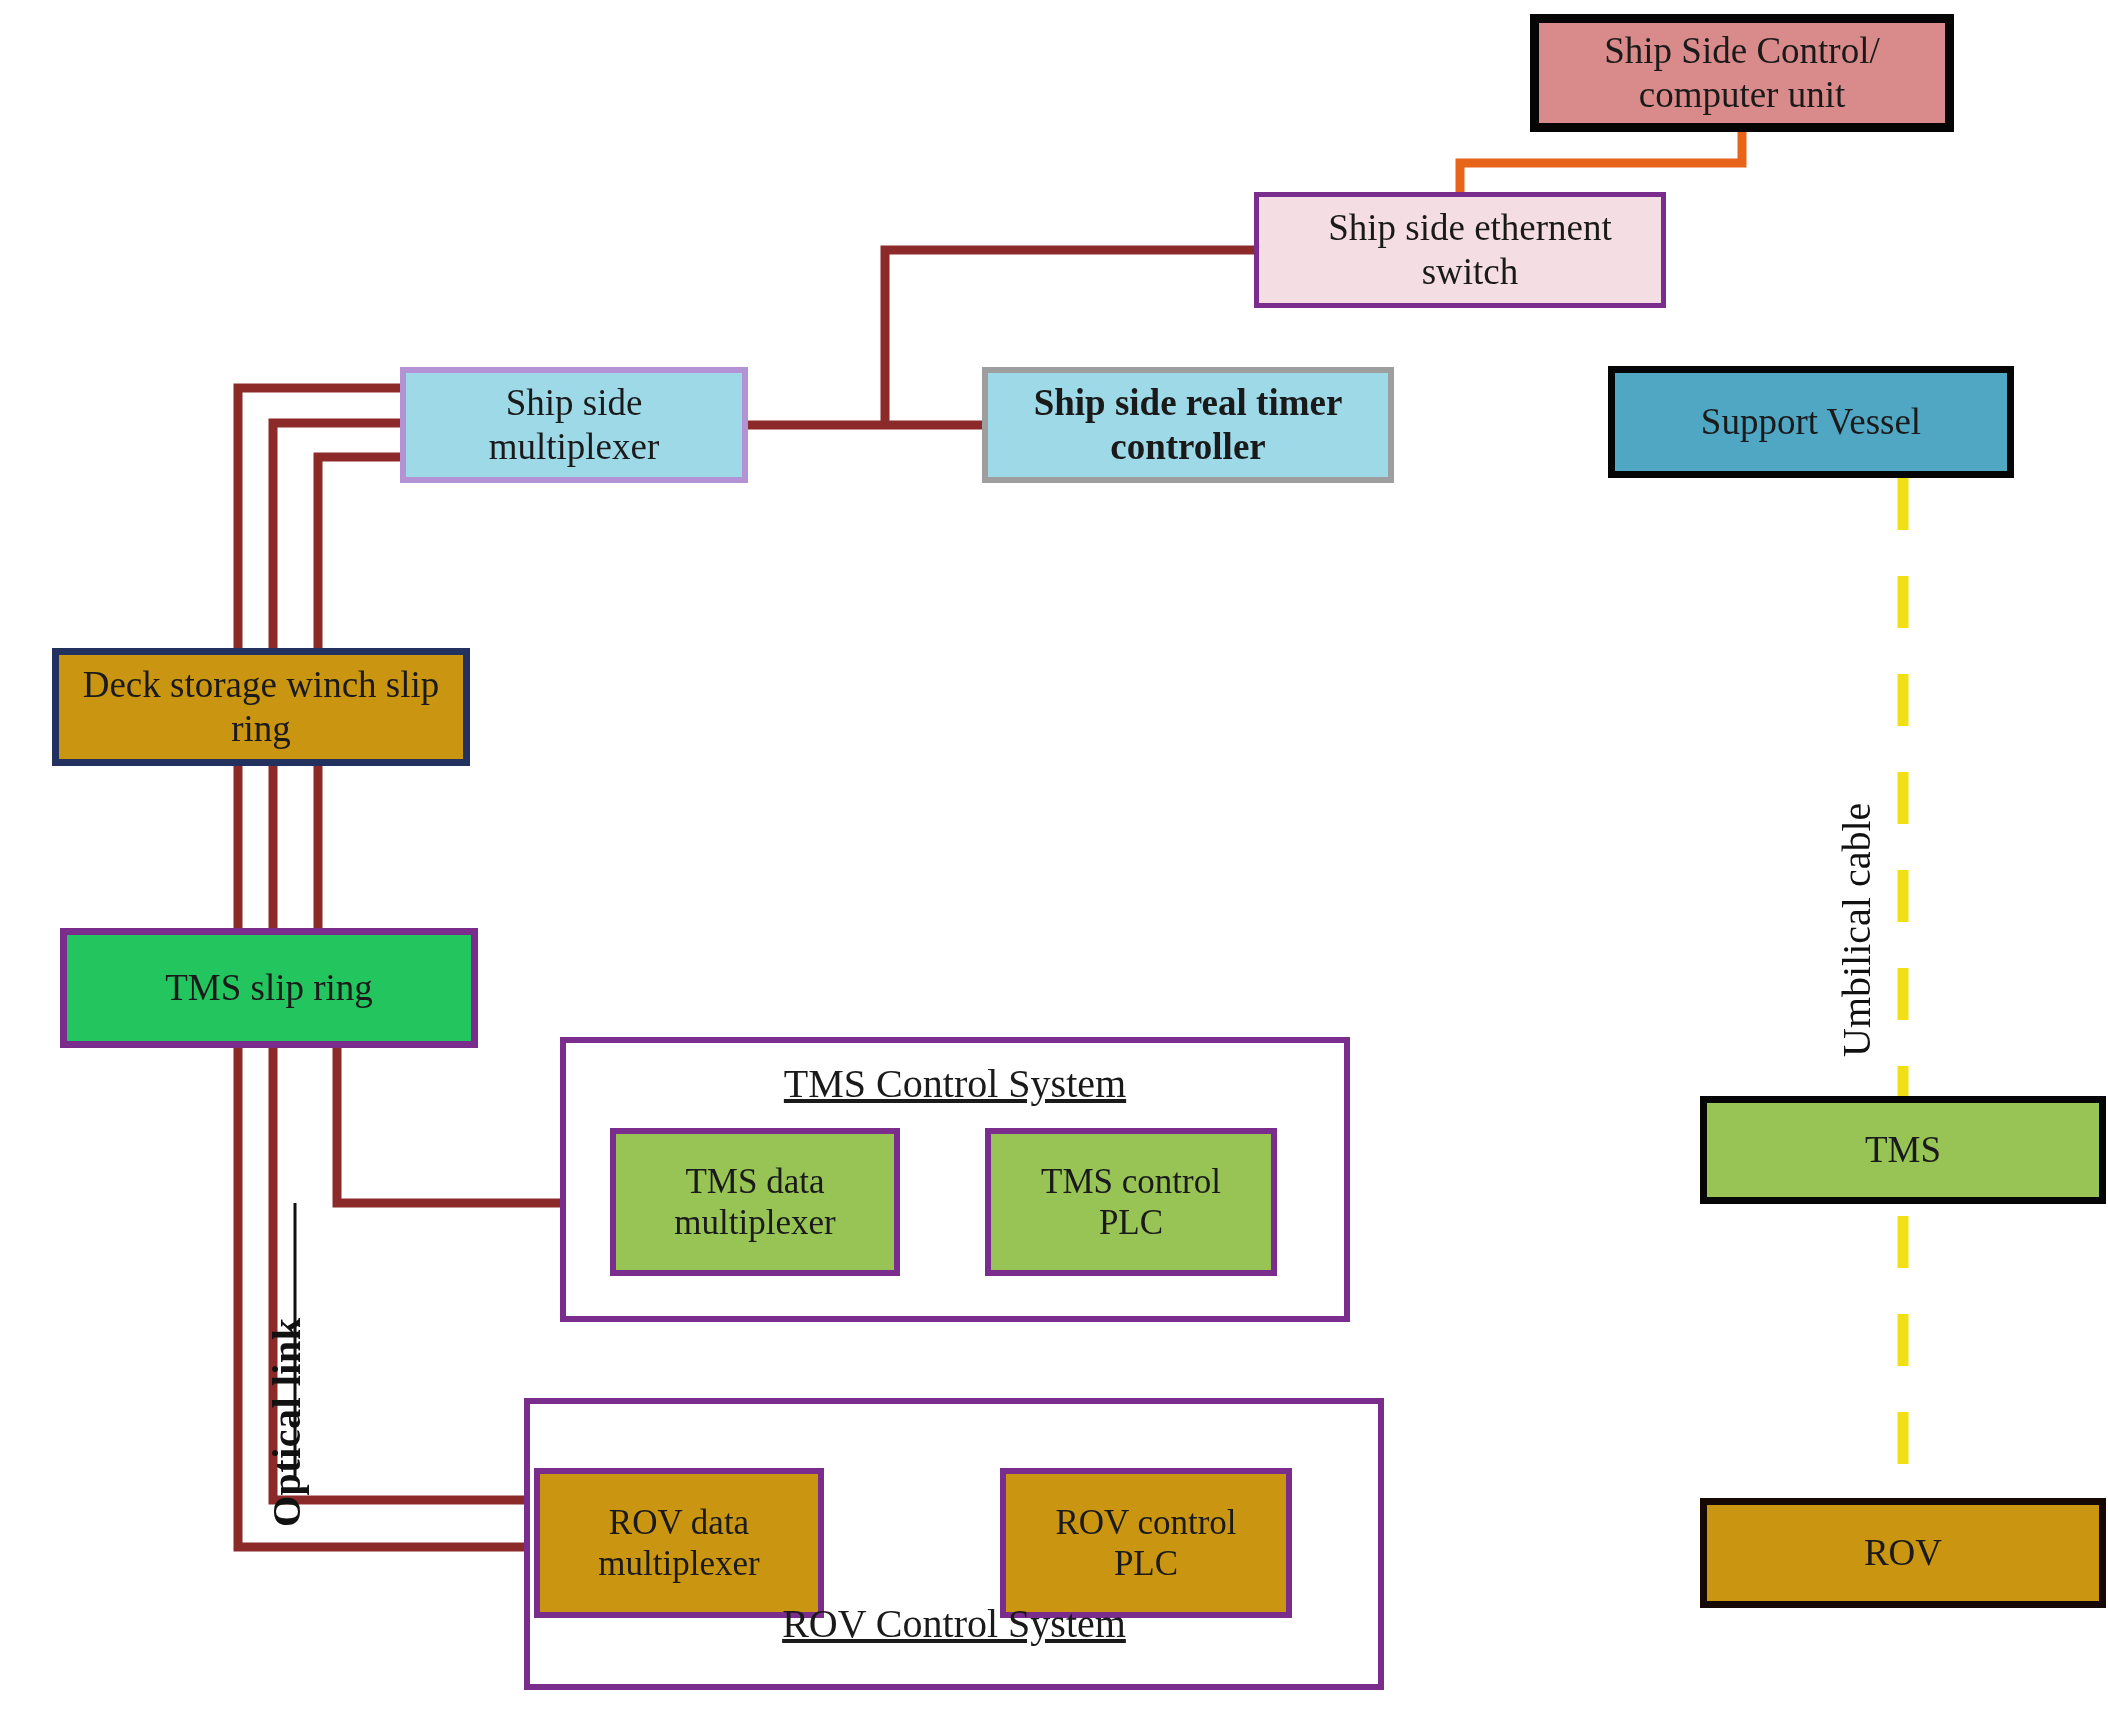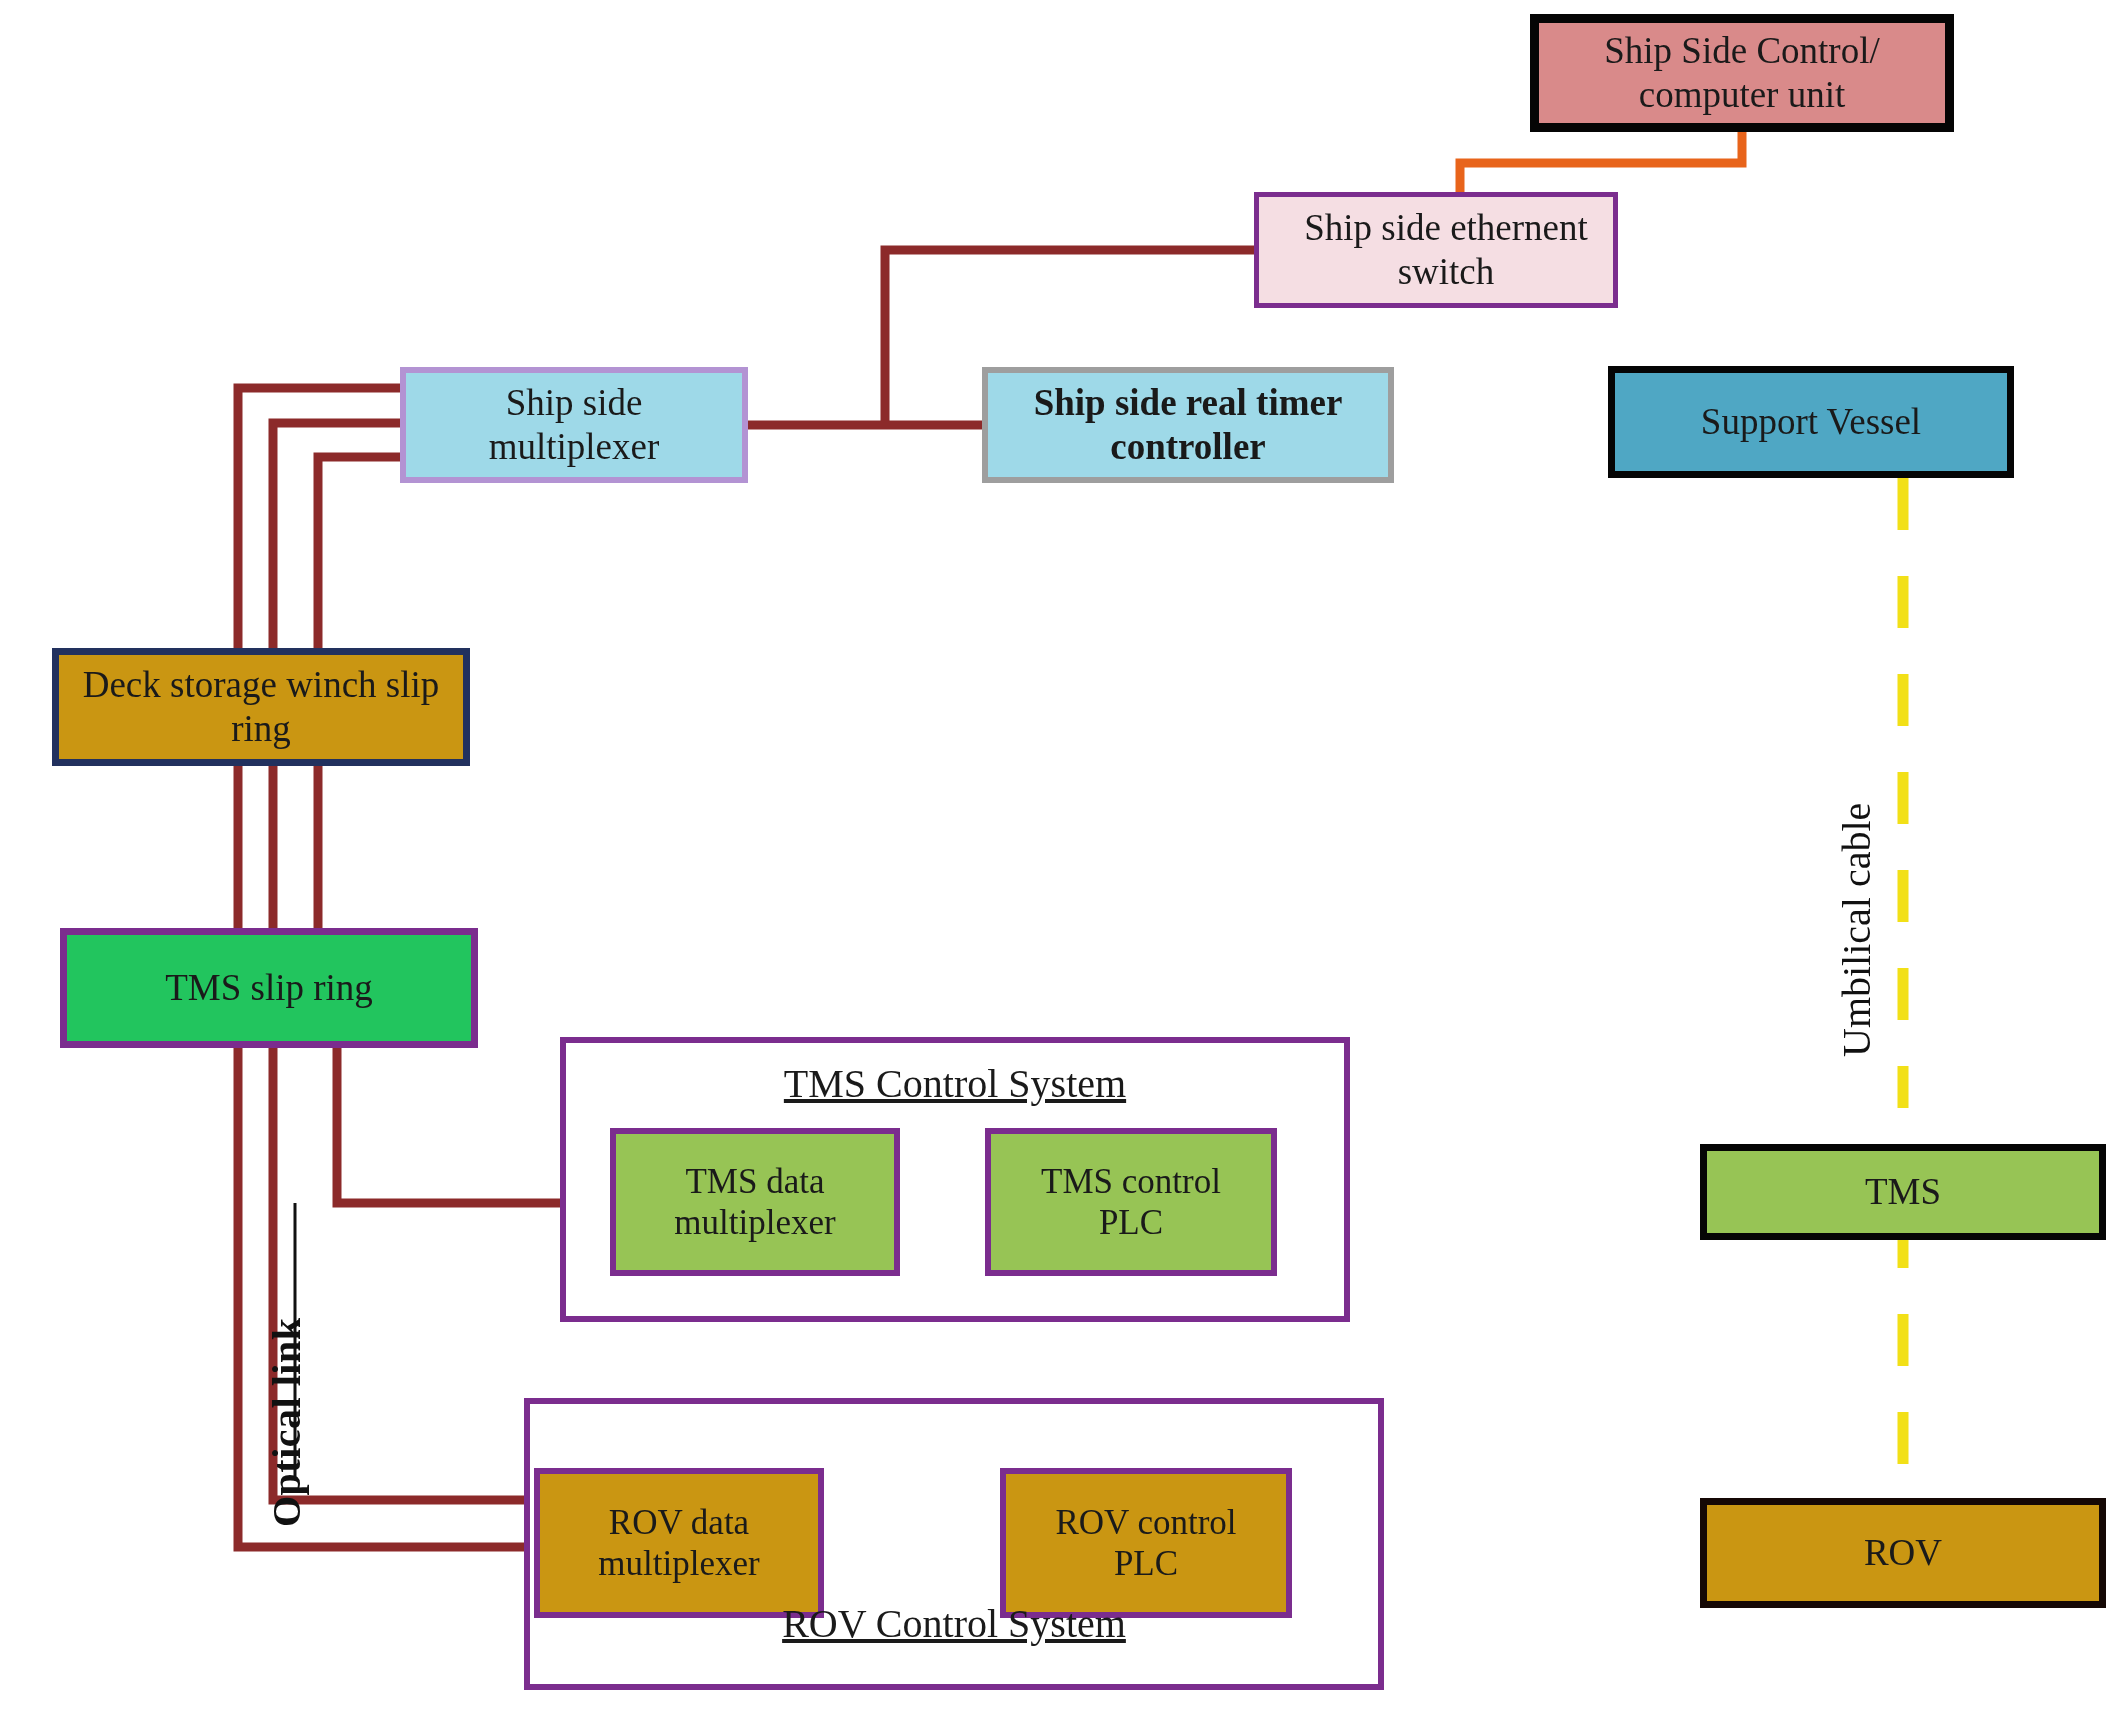--- a/index.html
+++ b/index.html
@@ -43,21 +43,21 @@
   }
 
   
   #node-ship-side-control {
     left: 1530px; top: 14px; width: 424px; height: 118px;
     background: #d98a8a;
     border: 9px solid #050505;
     font-size: 37px;
   }
   #node-ethernet-switch {
-    left: 1254px; top: 192px; width: 364px; height: 116px;
+    left: 1254px; top: 192px; width: 412px; height: 116px;
     background: #f5dee3;
     border: 5px solid #7b2d8e;
     font-size: 37px;
     padding-left: 20px;
   }
   #node-ship-side-multiplexer {
     left: 400px; top: 367px; width: 348px; height: 116px;
     background: #9ed9e8;
     border: 6px solid #b393d3;
     font-size: 37px;
@@ -84,21 +84,21 @@
   #node-tms-slip-ring {
     background: #22c55e;
   }
   #node-support-vessel {
     left: 1608px; top: 366px; width: 406px; height: 112px;
     background: #4fa7c4;
     border: 7px solid #050505;
     font-size: 37px;
   }
   #node-tms-right {
-    left: 1700px; top: 1144px; width: 406px; height: 96px;
+    left: 1700px; top: 1096px; width: 406px; height: 108px;
     background: #97c455;
     border: 7px solid #050505;
     font-size: 37px;
     text-align: right;
   }
   #node-rov-right {
     left: 1700px; top: 1498px; width: 406px; height: 110px;
     background: #ca9612;
     border: 7px solid #150805;
     font-size: 37px;

